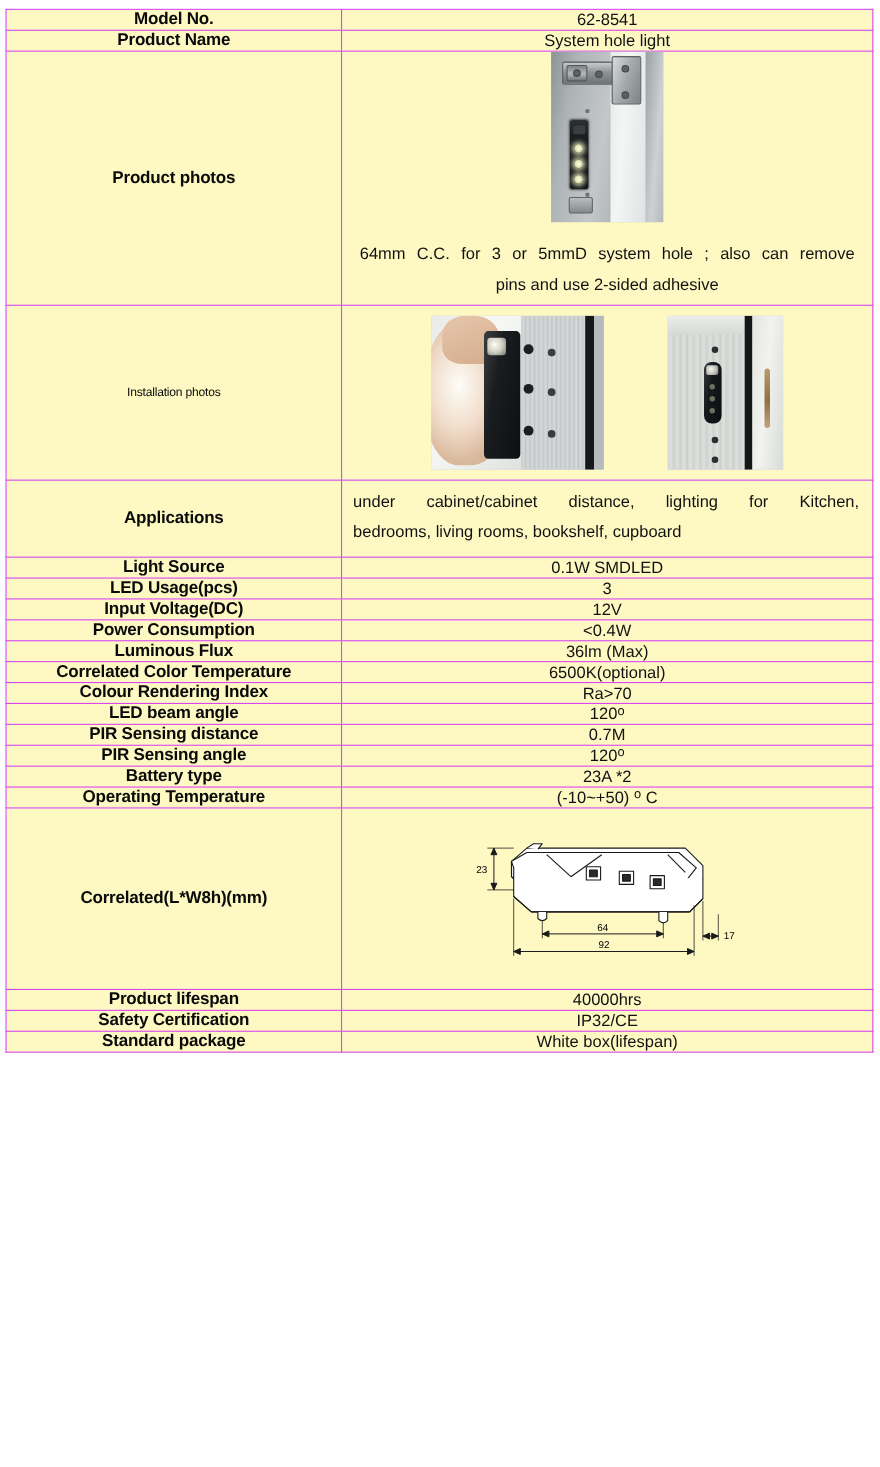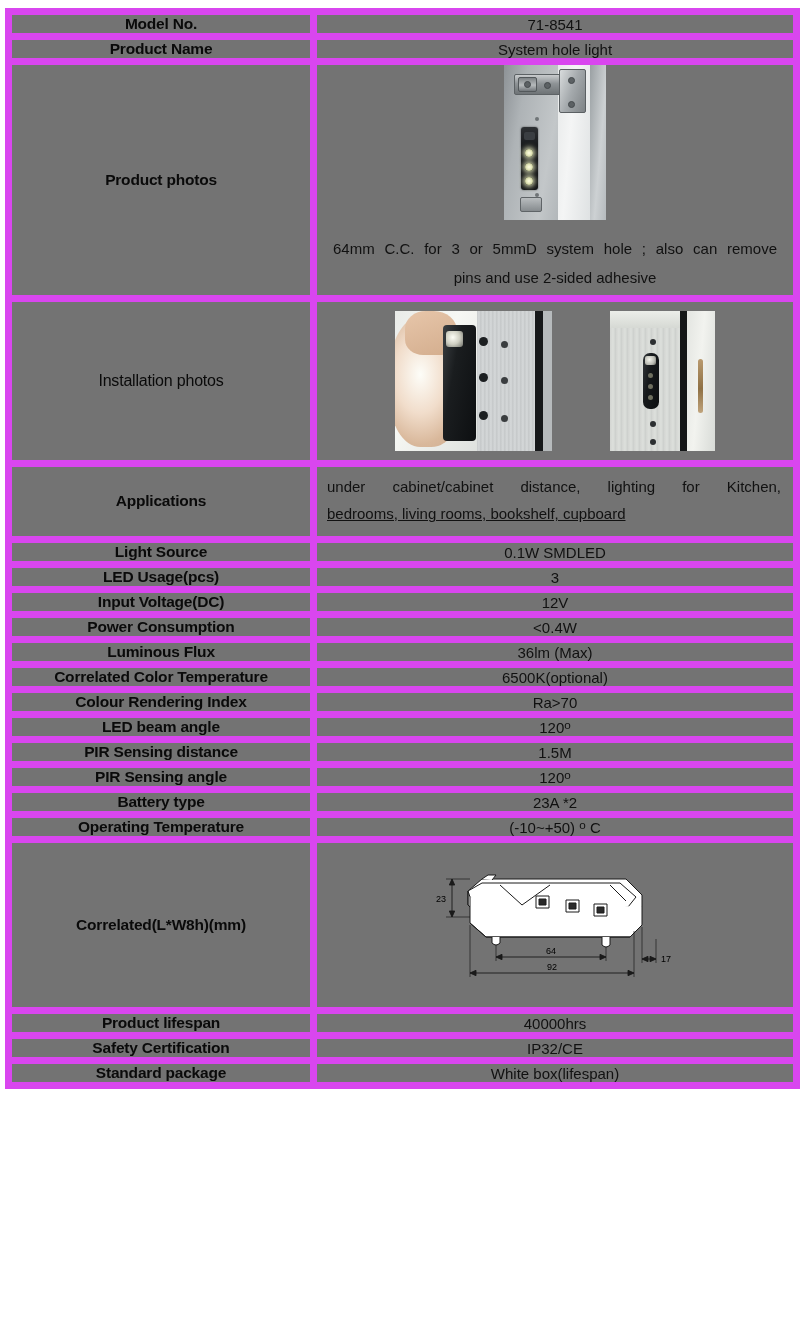--- a/index.html
+++ b/index.html
@@ -29,37 +29,37 @@
     width: 788px;
     border-collapse: collapse;
     table-layout: fixed;
     border: 1px solid #555a5e;
   }
 
   table.spec col.c-label { width: 305px; }
   table.spec col.c-value { width: 483px; }
 
   table.spec td {
-    border: 7px solid #d946ef;
+    border: 1px solid #d946ef;
     vertical-align: middle;
     padding: 0;
-    background: #737373;
+    background: #fef9c3;
   }
 
   td.label {
     text-align: center;
     font-weight: bold;
     font-size: 15.5px;
     letter-spacing: -0.2px;
     color: #0a0a0a;
     padding: 7px 6px;
   }
   td.label.thin {
     font-weight: normal;
-    font-size: 16px;
+    font-size: 11px;
   }
 
   td.value {
     text-align: center;
     font-size: 15px;
     color: #111111;
     padding: 7px 8px;
   }
 
   td.value.justify {
@@ -70,21 +70,20 @@
     padding: 6px 12px 8px 10px;
   }
   td.value.justify .line-just {
     display: block;
     text-align: justify;
     text-align-last: justify;
   }
   td.value.justify .line-last {
     display: block;
     text-align: left;
-    text-decoration: underline;
   }
 
   .deg { font-size: 0.78em; vertical-align: 0.38em; line-height: 0; }
 
   
   .media-cell { padding: 4px 0 6px 0; }
 
   .photo-wrap {
     display: flex;
     justify-content: center;
@@ -294,21 +293,21 @@
 
   <table class="spec">
     <colgroup>
       <col class="c-label">
       <col class="c-value">
     </colgroup>
     <tbody>
 
       <tr>
         <td class="label">Model No.</td>
-        <td class="value">71-8541</td>
+        <td class="value">62-8541</td>
       </tr>
 
       <tr>
         <td class="label">Product Name</td>
         <td class="value">System hole light</td>
       </tr>
 
       <tr>
         <td class="label">Product photos</td>
         <td class="value media-cell">
@@ -429,21 +428,21 @@
         <td class="value">Ra&gt;70</td>
       </tr>
 
       <tr>
         <td class="label">LED beam angle</td>
         <td class="value"><span>120</span><span class="deg">o</span></td>
       </tr>
 
       <tr>
         <td class="label">PIR Sensing distance</td>
-        <td class="value">1.5M</td>
+        <td class="value">0.7M</td>
       </tr>
 
       <tr>
         <td class="label">PIR Sensing angle</td>
         <td class="value"><span>120</span><span class="deg">o</span></td>
       </tr>
 
       <tr>
         <td class="label">Battery type</td>
         <td class="value">23A *2</td>

